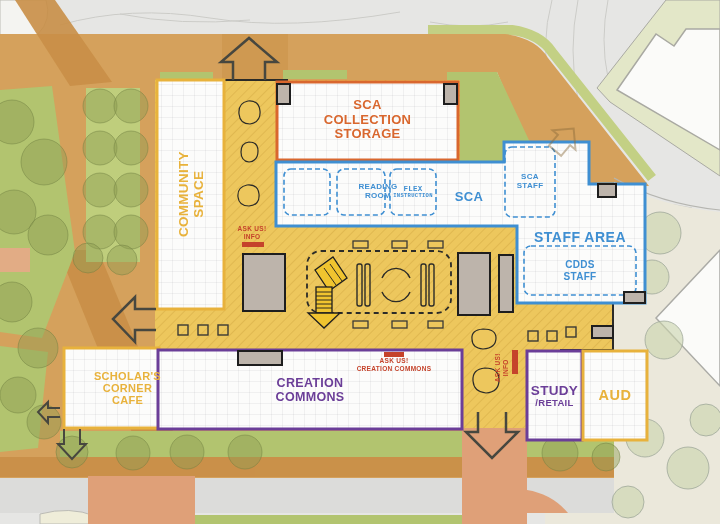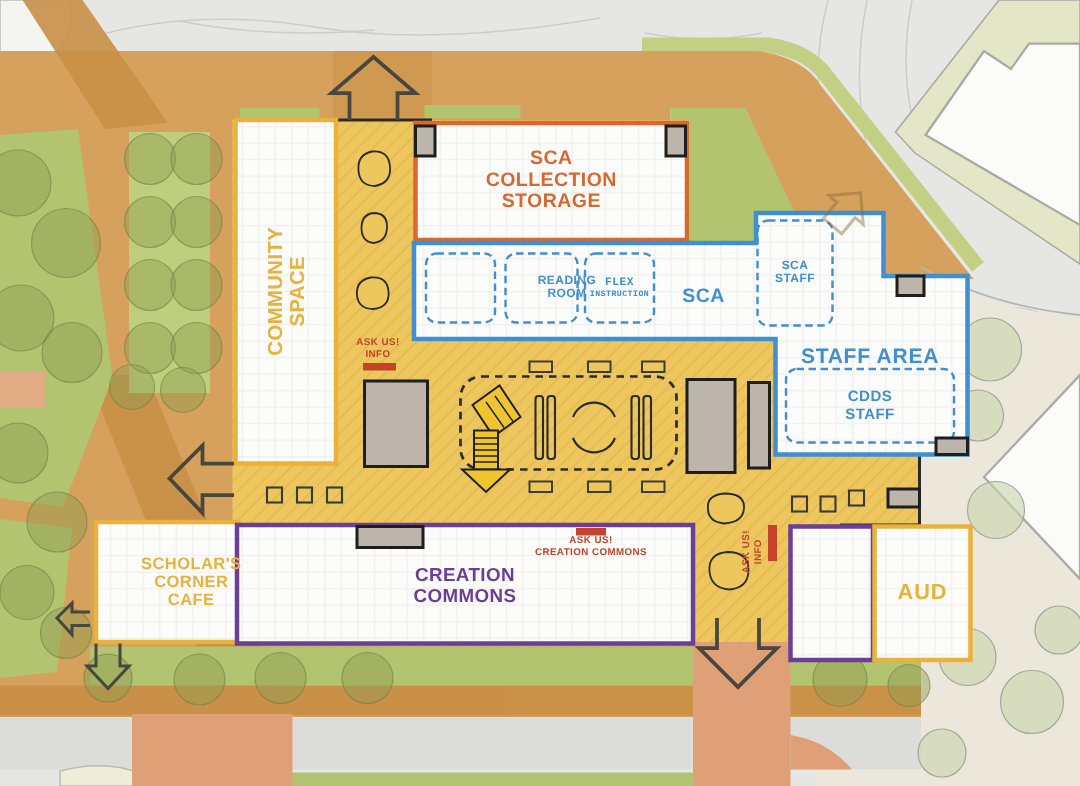--- a/index.html
+++ b/index.html
@@ -270,15 +270,19 @@
 <div class="lbl redtx" style="left:492px;top:342px;width:20px;height:52px;">
   <span style="transform:rotate(-90deg);width:60px;font-size:6.5px;white-space:pre-line;line-height:1.2;">ASK US!
 INFO</span>
 </div>
 
 <div class="lbl gold" style="left:64px;top:348px;width:95px;height:80px;font-size:11px;margin-left:16px;">SCHOLAR'S
 CORNER
 CAFE</div>
 <div class="lbl purpletx" style="left:158px;top:350px;width:304px;height:79px;font-size:12.5px;text-align:center;">CREATION
 COMMONS</div>
+<div class="lbl purpletx" style="left:527px;top:351px;width:55px;height:89px;">
+  <span style="font-size:13.5px;">STUDY</span>
+  <span style="font-size:9.5px;">/RETAIL</span>
+</div>
 <div class="lbl gold" style="left:583px;top:351px;width:64px;height:89px;font-size:14.5px;letter-spacing:.6px;">AUD</div>
 
 </div>
 
 </body></html>

